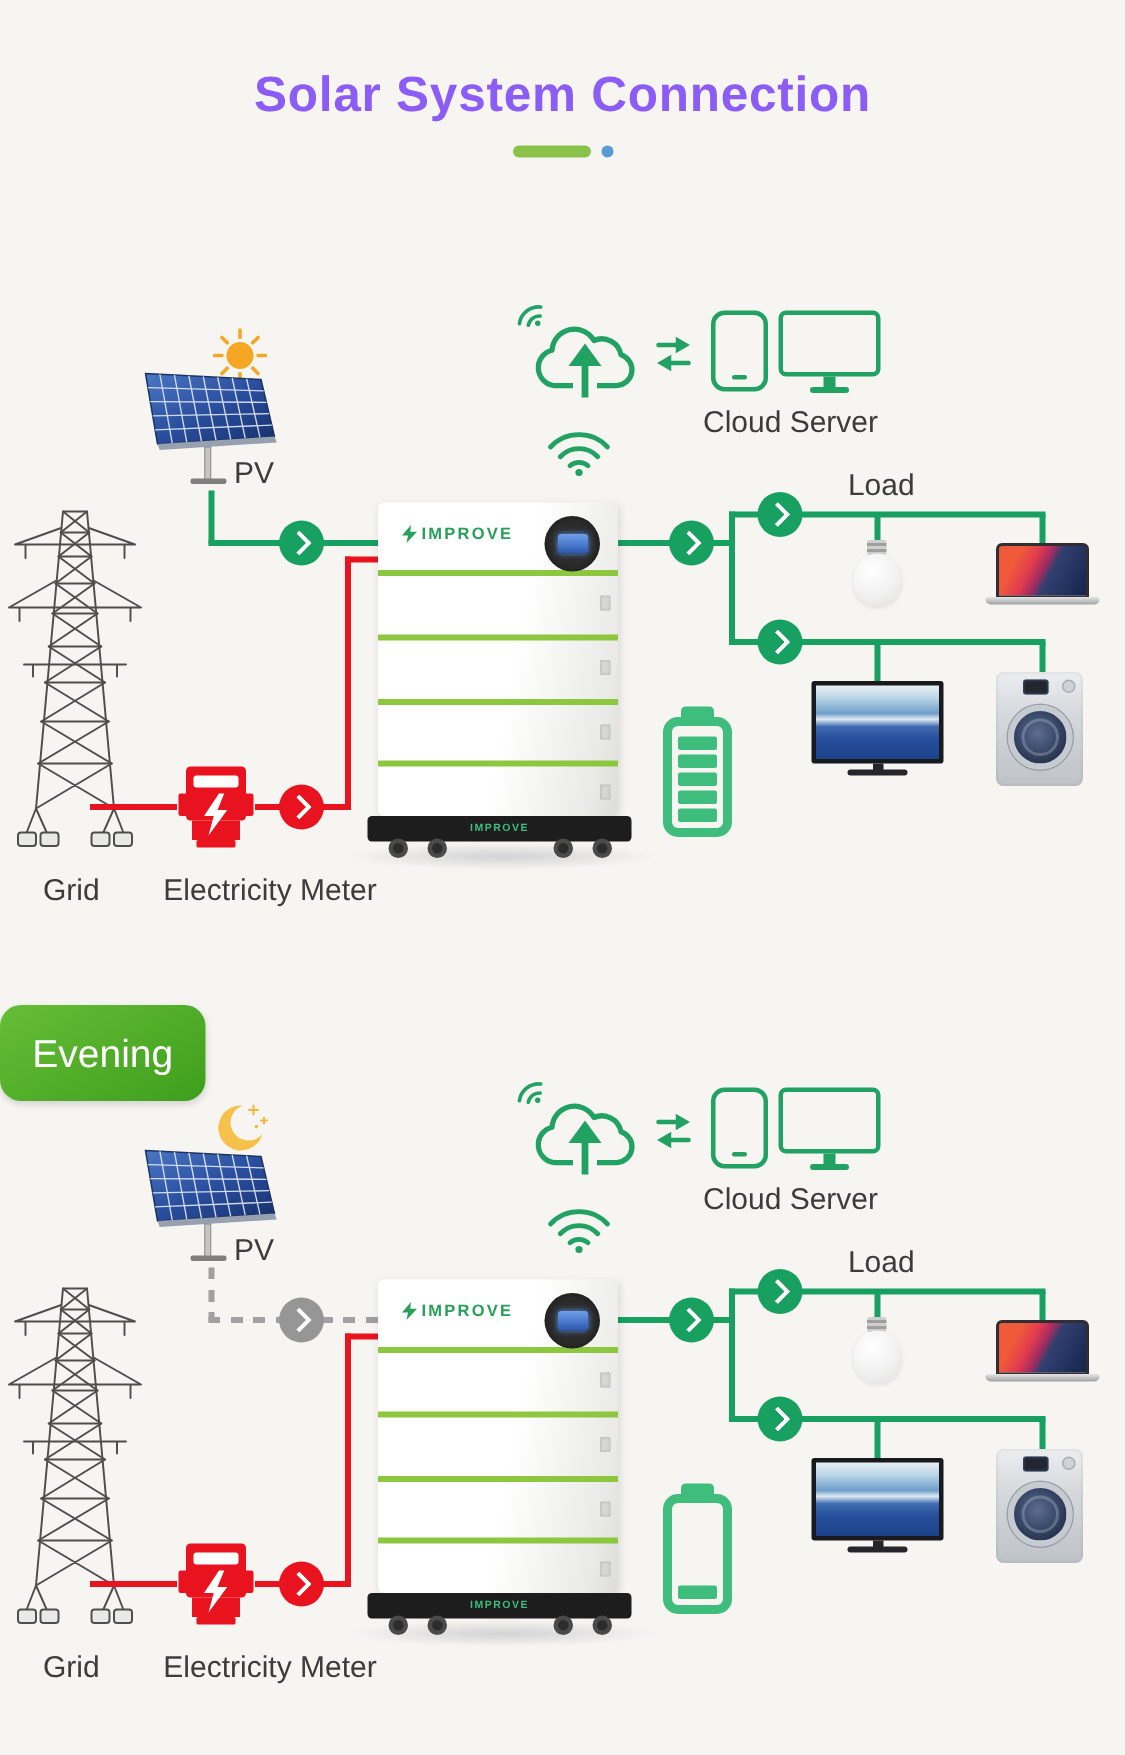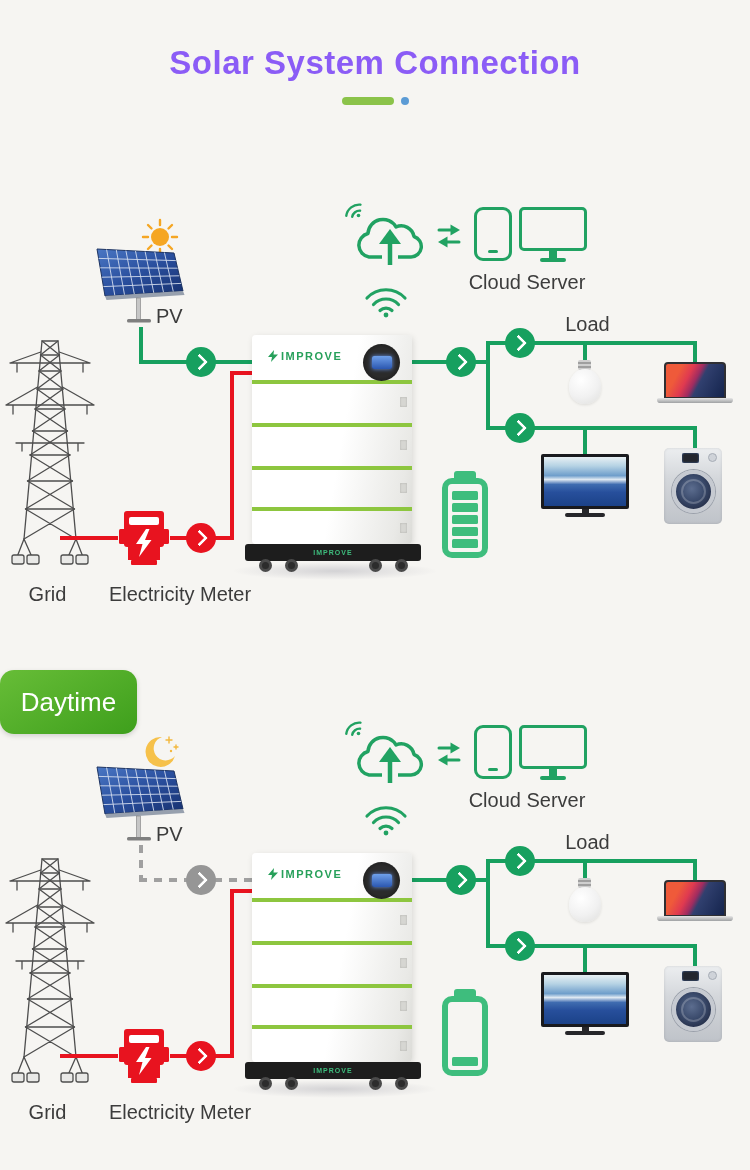--- a/index.html
+++ b/index.html
@@ -301,21 +301,21 @@
     </svg>
     <div class="hl red" style="left:170px; top:391px; width:64px;"></div>
     <div class="chev red" style="left:186px; top:378px;"></div>
     <div class="vl red" style="left:230px; top:226px; height:169px;"></div>
     <div class="hl red" style="left:230px; top:226px; width:22px;"></div>
     <div class="lbl" style="left:90px; top:438px; width:180px;">Electricity Meter</div>
   </section>
 
   <section class="section evening">
     <div class="tag">
-      <span>Daytime</span>
+      <span>Evening</span>
     </div>
 
     <svg style="left:138px; top:70px;" width="42" height="40" viewBox="0 0 42 40">
       <path d="M24,4 A15,15 0 1 0 37,23 A12,12 0 1 1 24,4 Z" fill="#f6c14a"></path>
       <g stroke="#f3b83e" stroke-width="1.4" stroke-linecap="round">
         <path d="M31,4 v6 M28,7 h6"></path>
           <path d="M38,12 v4 M36,14 h4"></path>
       </g>
       <circle cx="33" cy="18" r="1.2" fill="#f3b83e"></circle>
     </svg>

